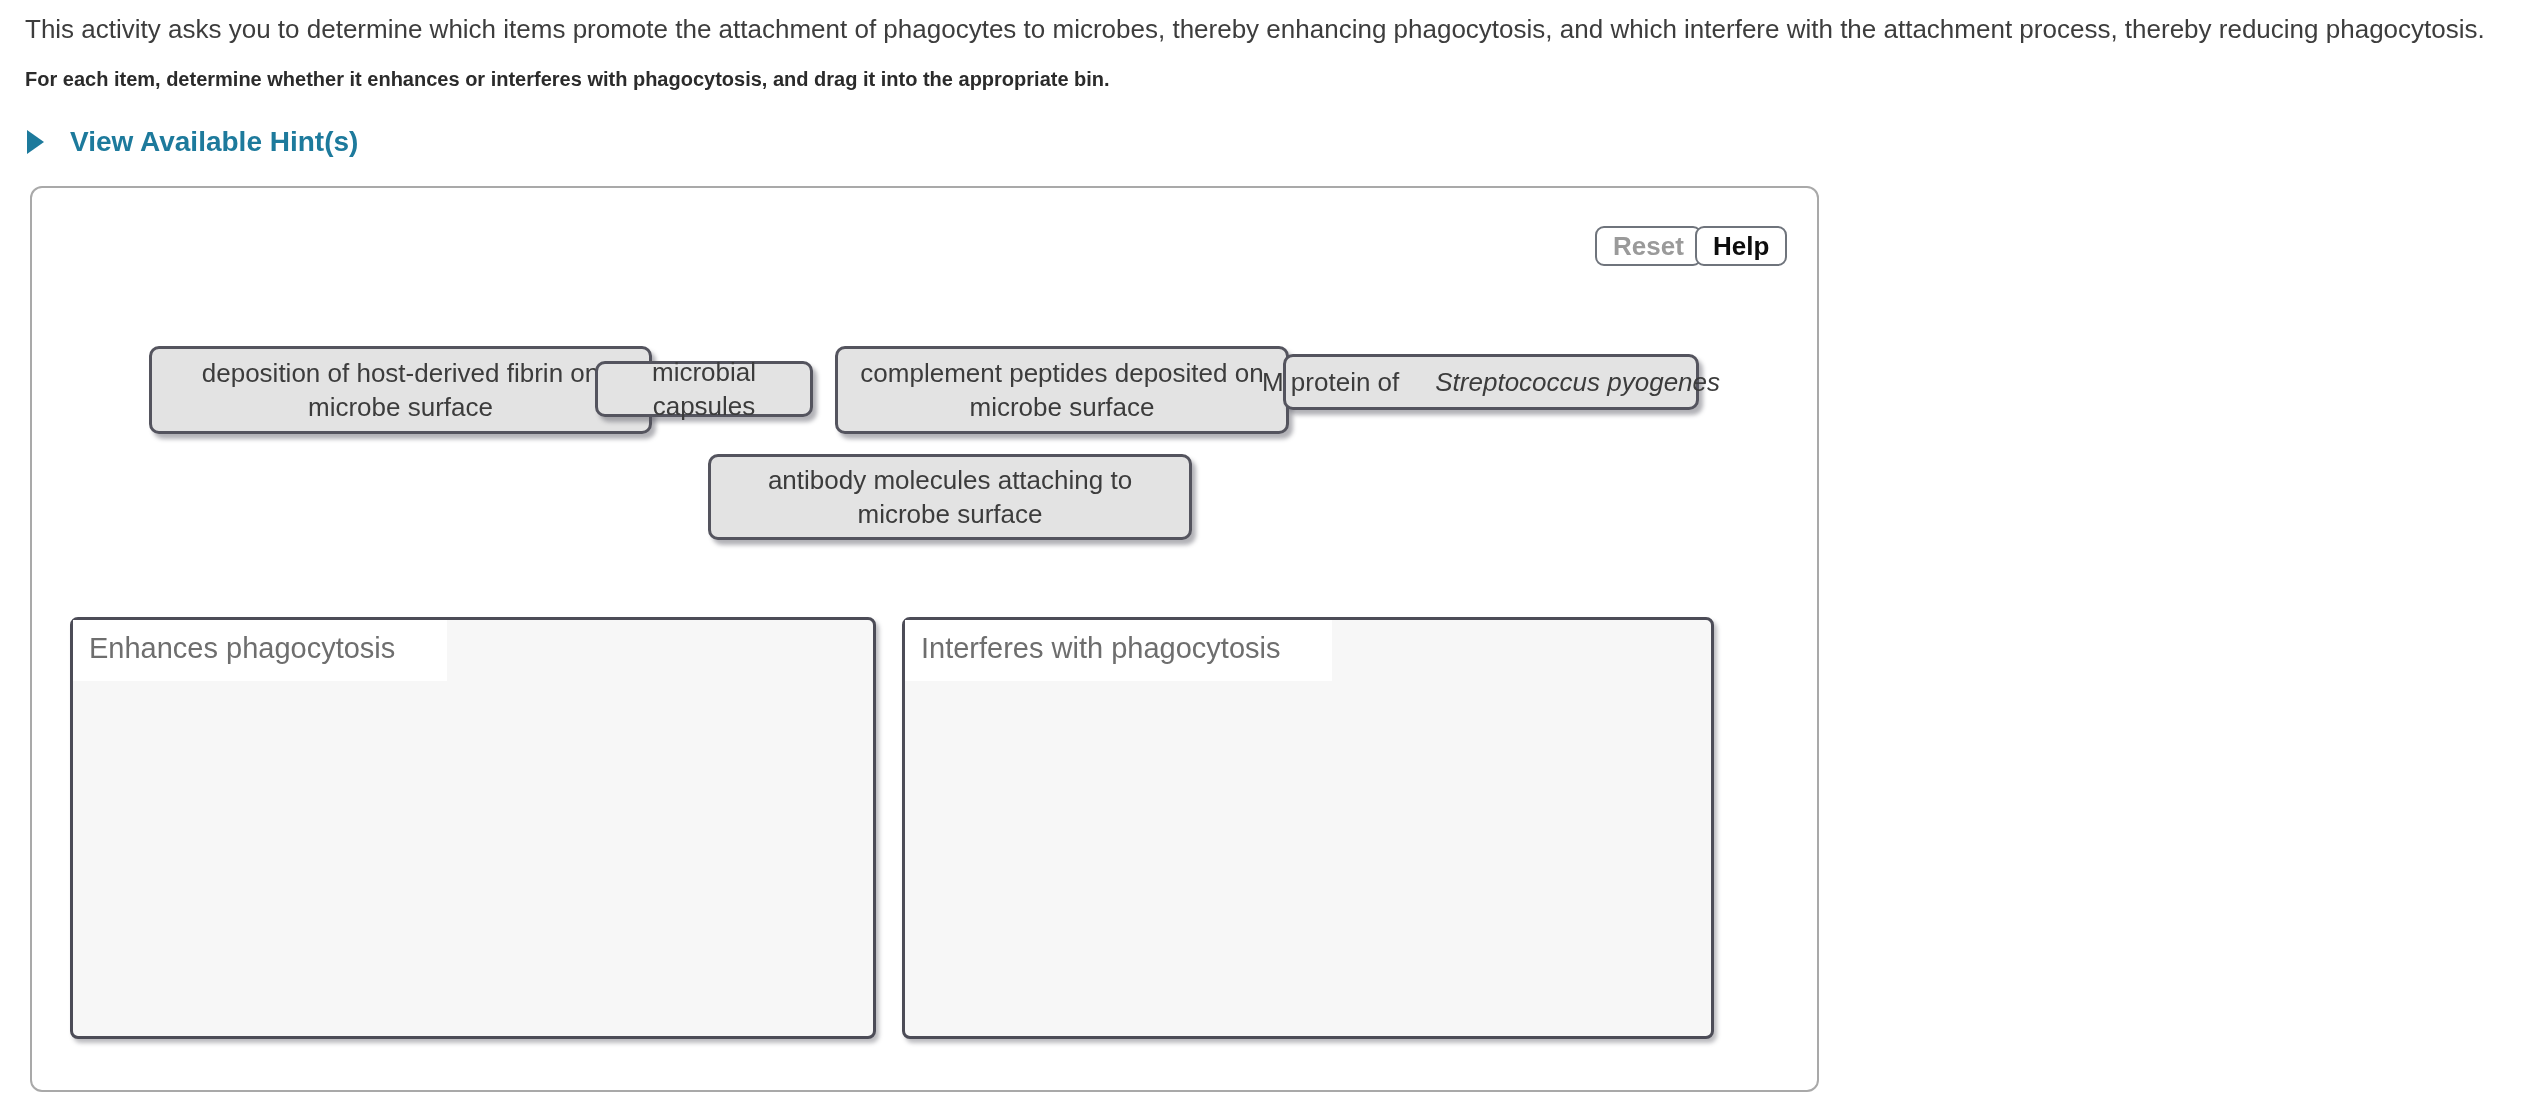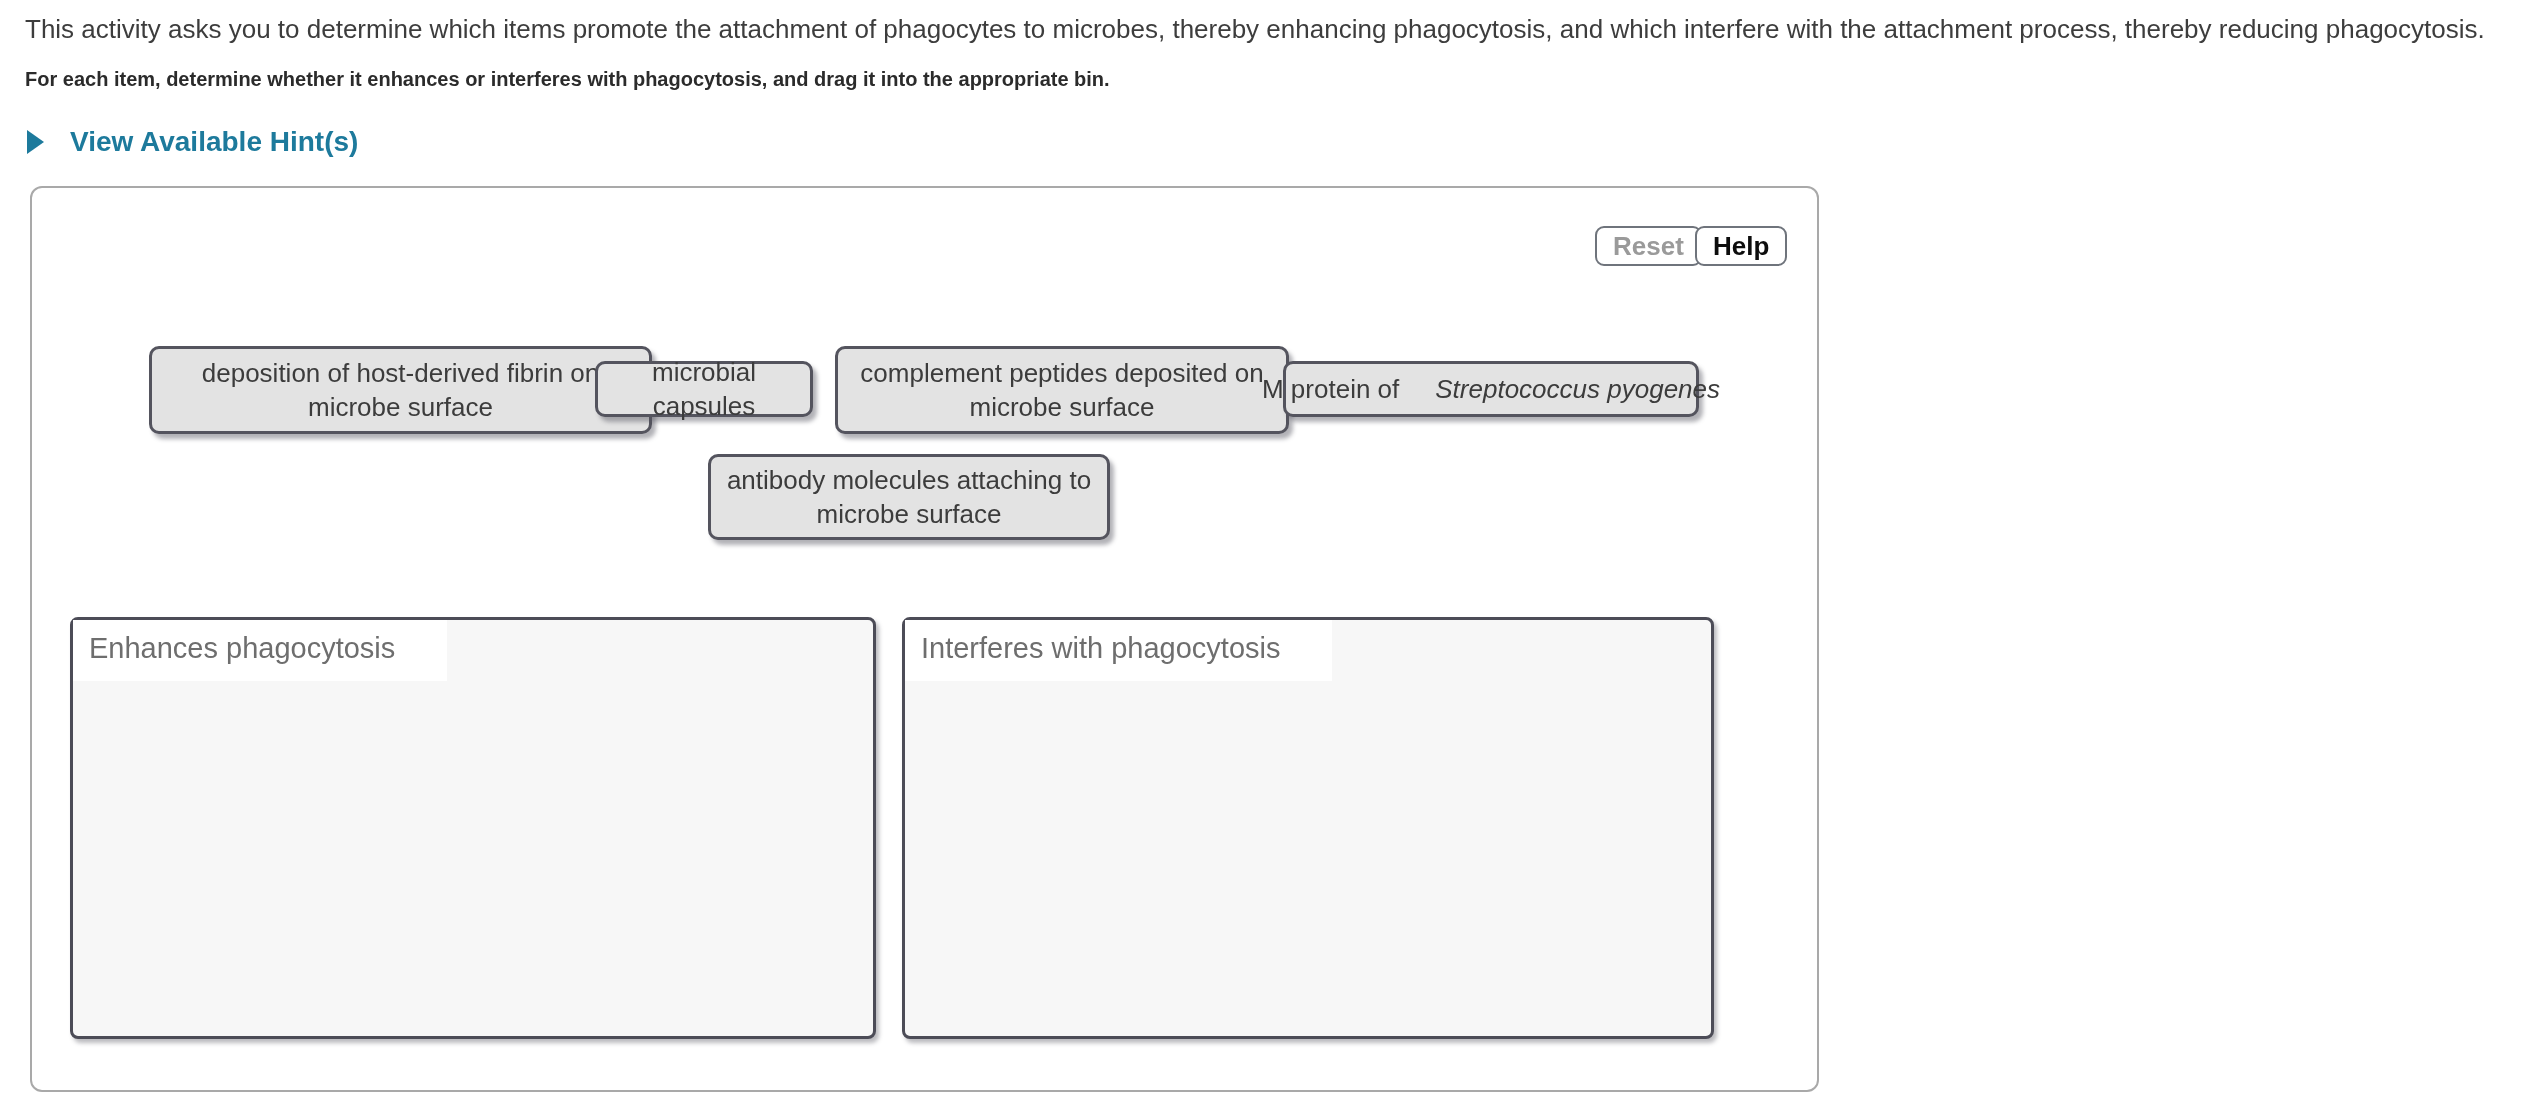--- a/index.html
+++ b/index.html
@@ -72,22 +72,22 @@
     border-radius: 10px;
     box-shadow: 4px 5px 4px rgba(85, 85, 95, 0.45);
     font-size: 26px; color: #3c3c3c;
     line-height: 1.32;
     padding: 6px 12px;
     cursor: grab;
   }
   #chip1 { left: 117px; top: 158px; width: 503px; height: 88px; }
   #chip2 { left: 563px; top: 173px; width: 218px; height: 56px; }
   #chip3 { left: 803px; top: 158px; width: 454px; height: 88px; }
-  #chip4 { left: 1251px; top: 173px; width: 416px; height: 56px; white-space: nowrap; gap: 36px; }
-  #chip5 { left: 676px; top: 266px; width: 402px; height: 86px; }
+  #chip4 { left: 1251px; top: 166px; width: 416px; height: 56px; white-space: nowrap; gap: 36px; }
+  #chip5 { left: 676px; top: 266px; width: 484px; height: 86px; }
   .chip .sp-italic { font-style: italic; }
 
   
   .bin {
     position: absolute;
     top: 429px; height: 422px;
     background: #f7f7f7;
     border: 3px solid #4c4c57;
     border-radius: 8px;
     box-shadow: 3px 4px 4px rgba(85, 85, 95, 0.4);

